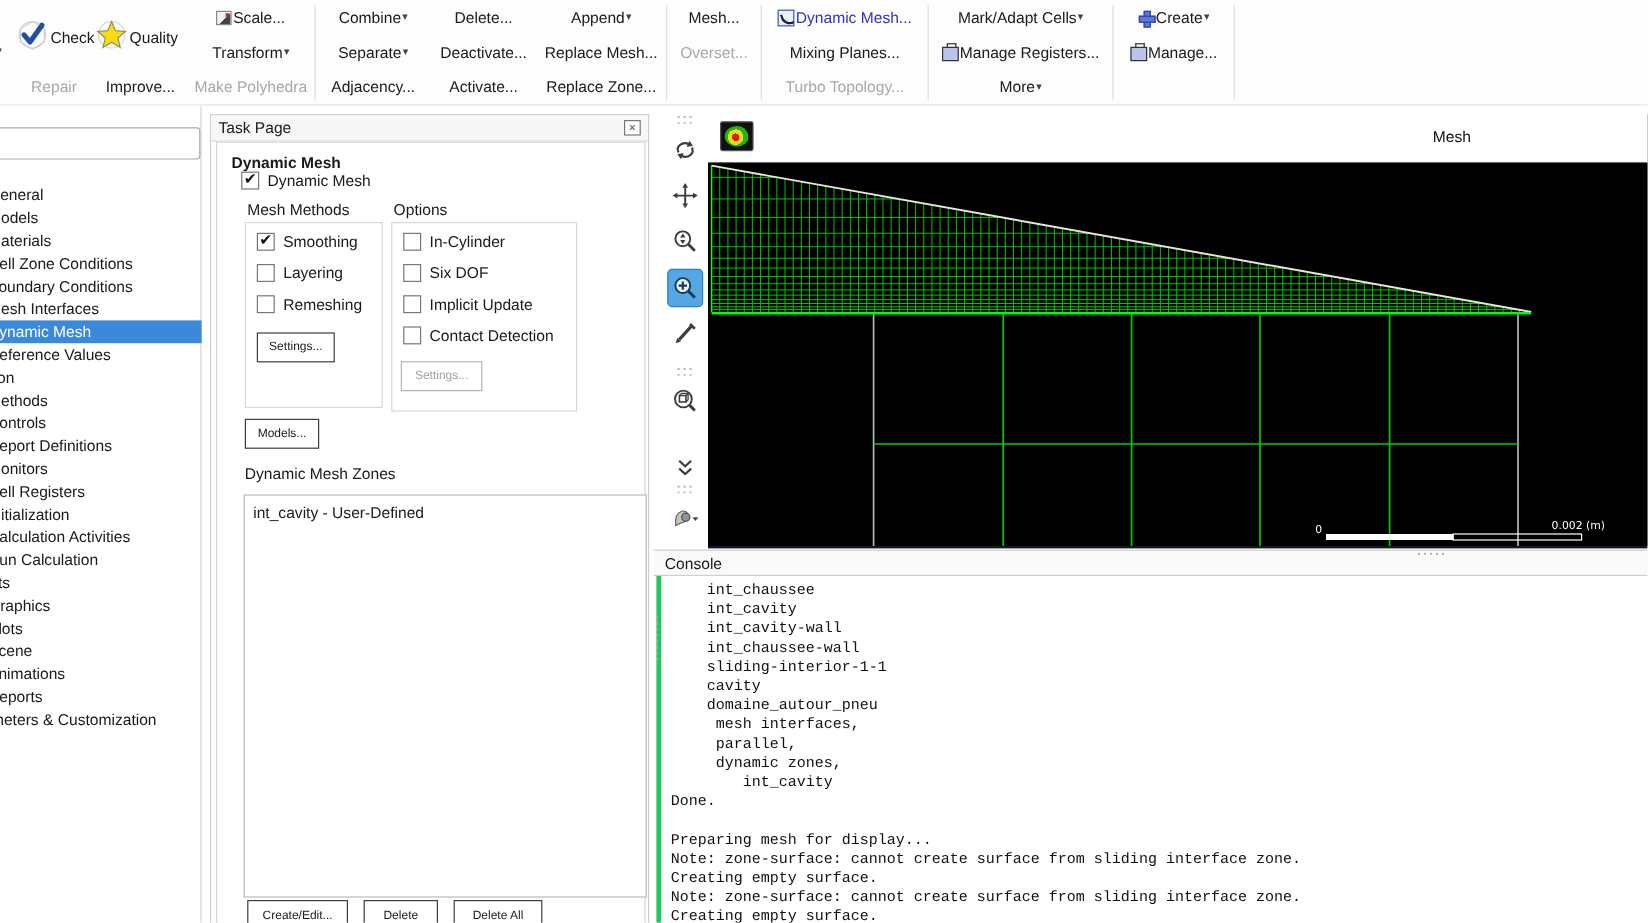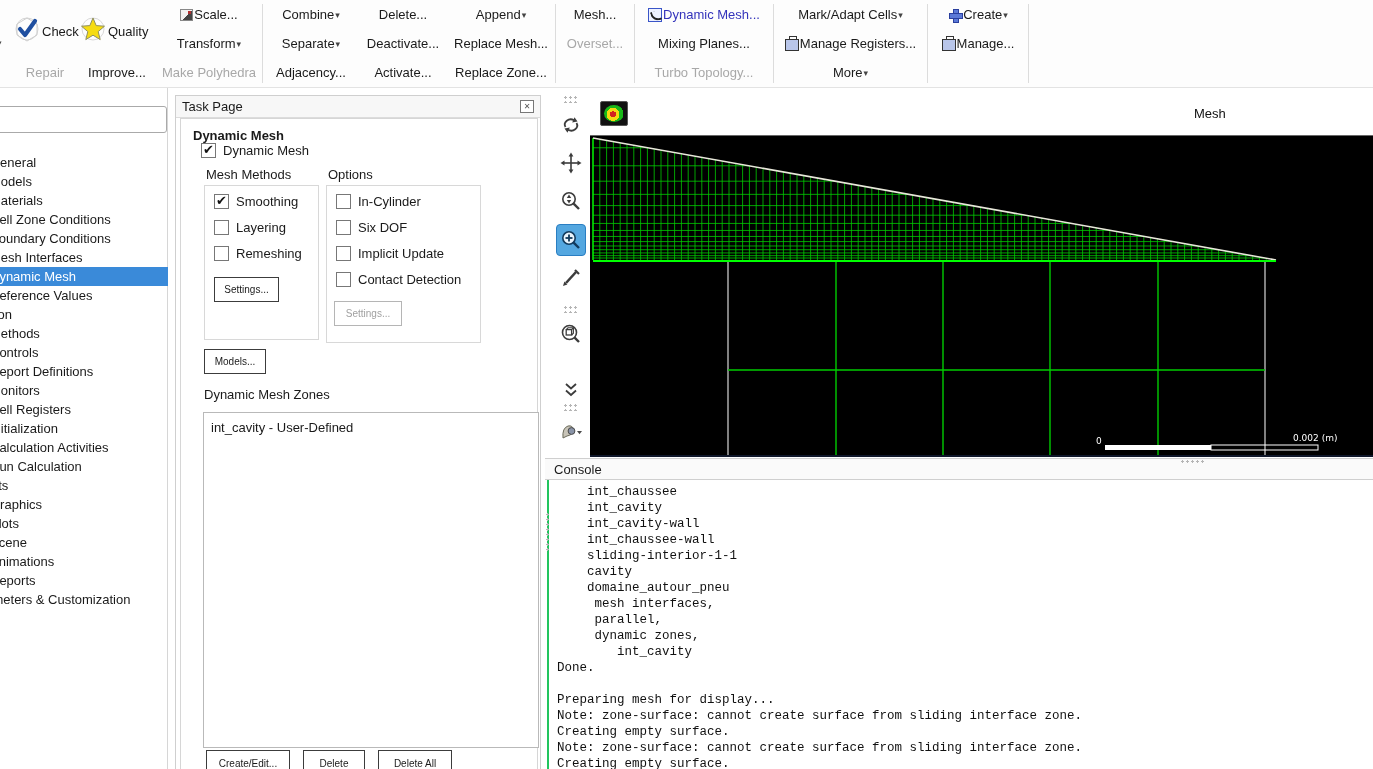--- a/index.html
+++ b/index.html
@@ -100,21 +100,21 @@
              border-radius:2px; overflow:hidden; }
   #vp-logo .swirl { position:absolute; left:3px; top:3px; width:20px; height:17px; border-radius:50%;
                     background:radial-gradient(circle at 45% 55%, #d42020 0 22%, #f4d810 22% 45%, #18b818 45% 72%, #111 72%); }
   #vp-title { position:absolute; left:604px; top:11px; font-size:13px; color:#111; }
   #vp-canvas { position:absolute; left:0; top:41px; width:783px; height:319px; background:#000; }
 
   
   #console { position:absolute; left:545px; top:458px; width:828px; height:311px; background:#fff; }
   #con-header { height:22px; background:#fafafa; border-top:1px solid #cfcfcf; border-bottom:1px solid #cfcfcf;
                 display:flex; align-items:center; padding-left:9px; font-size:13px; }
-  #con-body { position:absolute; left:2px; right:0; top:22px; bottom:0; border-left:2px solid #22c55e;
+  #con-body { position:absolute; left:2px; right:0; top:22px; bottom:0; border-left:4px solid #22c55e;
               background:#fff; padding:4px 0 0 8px; font-family:"Liberation Mono","DejaVu Sans Mono",monospace;
               font-size:12.5px; line-height:16px; color:#111; overflow:hidden; }
   .con-line { white-space:pre; min-height:16px; }
 
   #sash-grip { position:absolute; left:1180px; top:459px; width:26px; height:6px; }
   #con-grip  { position:absolute; left:545px; top:512px; width:6px; height:40px; }
 </style>
 </head>
 <body>
 

